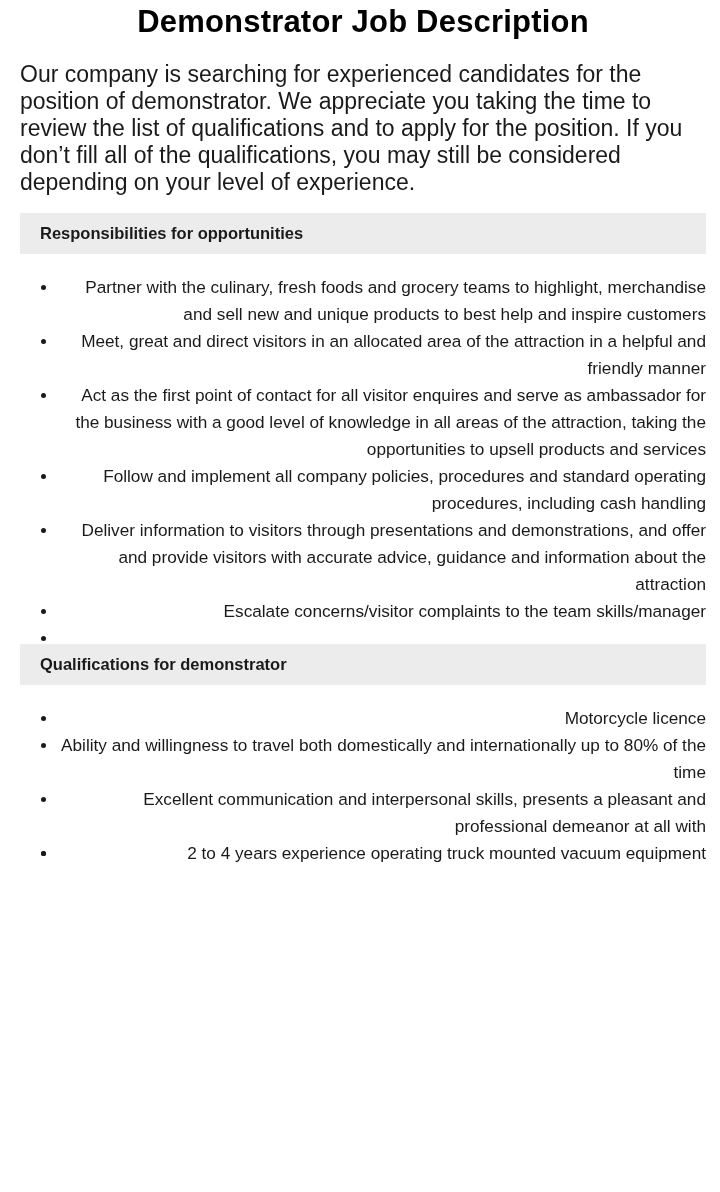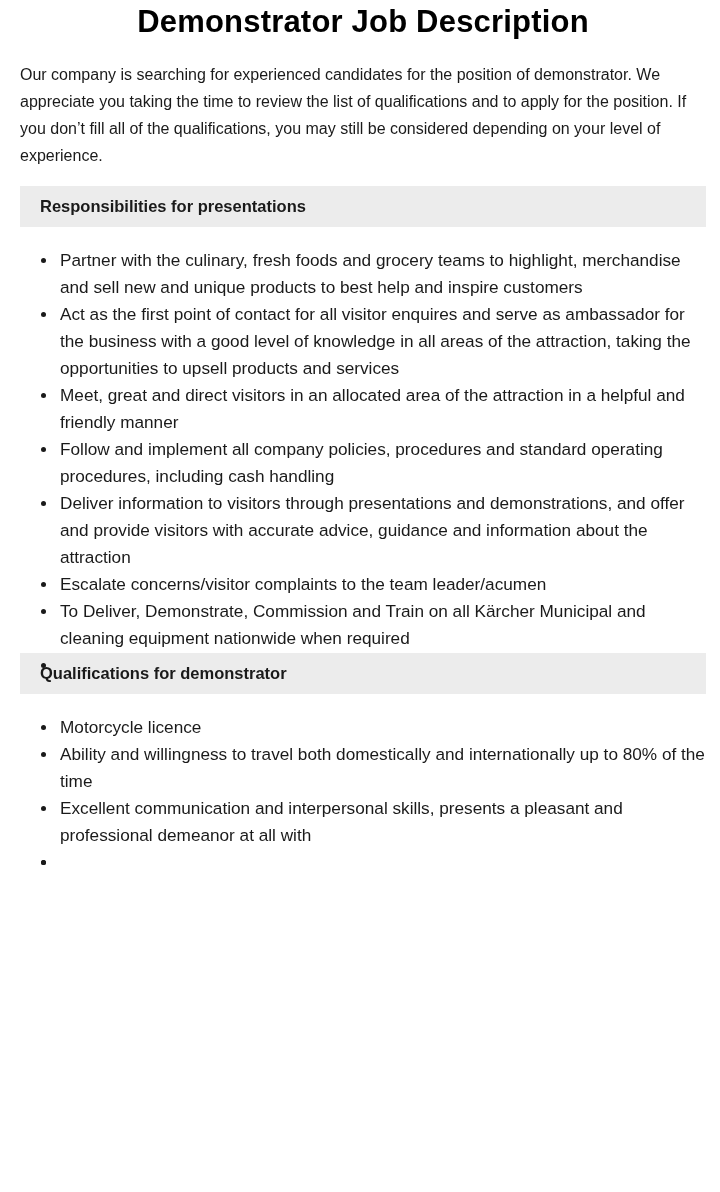--- a/index.html
+++ b/index.html
@@ -24,41 +24,42 @@
       padding-top: 2px;
       text-align: center;
       font-size: 31px;
       font-weight: bold;
       line-height: 40px;
       letter-spacing: 0.2px;
       color: #000000;
     }
     .intro {
       margin: 19px 0 0 0;
-      font-size: 16px;
+      font-size: 23px;
       line-height: 27px;
       color: #1a1a1a;
     }
     .section-header {
       margin-top: 17px;
       background: #ececec;
       height: 41px;
       line-height: 41px;
       padding-left: 20px;
       font-size: 16.5px;
       font-weight: bold;
       color: #1a1a1a;
     }
     .section-header.qual {
-      margin-top: 1px;
+      margin-top: 19px;
     }
     ul.bullets {
       margin: 20px 0 0 0;
       padding: 0 0 0 40px;
       list-style: none;
+      text-align: right;
     }
     ul.bullets li {
       position: relative;
       font-size: 17.2px;
       line-height: 27px;
       color: #1a1a1a;
     }
     ul.bullets li .dot {
       position: absolute;
       left: -19px;
@@ -69,33 +70,32 @@
       background: #1a1a1a;
     }
   </style>
 </head>
 <body>
 
 <div class="page">
   <h1 class="page-title">Demonstrator Job Description</h1>
   <p class="intro">Our company is searching for experienced candidates for the position of demonstrator. We appreciate you taking the time to review the list of qualifications and to apply for the position. If you don’t fill all of the qualifications, you may still be considered depending on your level of experience.</p>
 
-  <div class="section-header">Responsibilities for presentations</div>
+  <div class="section-header">Responsibilities for opportunities</div>
   <ul class="bullets">
     <li><span class="dot"></span><span>Partner with the culinary, fresh foods and grocery teams to highlight, merchandise and sell new and unique products to best help and inspire customers</span></li>
+    <li><span class="dot"></span><span>Meet, great and direct visitors in an allocated area of the attraction in a helpful and friendly manner</span></li>
     <li><span class="dot"></span><span>Act as the first point of contact for all visitor enquires and serve as ambassador for the business with a good level of knowledge in all areas of the attraction, taking the opportunities to upsell products and services</span></li>
-    <li><span class="dot"></span><span>Meet, great and direct visitors in an allocated area of the attraction in a helpful and friendly manner</span></li>
     <li><span class="dot"></span><span>Follow and implement all company policies, procedures and standard operating procedures, including cash handling</span></li>
     <li><span class="dot"></span><span>Deliver information to visitors through presentations and demonstrations, and offer and provide visitors with accurate advice, guidance and information about the attraction</span></li>
-    <li><span class="dot"></span><span>Escalate concerns/visitor complaints to the team leader/acumen</span></li>
-    <li><span class="dot"></span><span>To Deliver, Demonstrate, Commission and Train on all Kärcher Municipal and cleaning equipment nationwide when required</span></li>
+    <li><span class="dot"></span><span>Escalate concerns/visitor complaints to the team skills/manager</span></li>
     <li><span class="dot"></span></li>
   </ul>
 
   <div class="section-header qual">Qualifications for demonstrator</div>
   <ul class="bullets">
     <li><span class="dot"></span><span>Motorcycle licence</span></li>
     <li><span class="dot"></span><span>Ability and willingness to travel both domestically and internationally up to 80% of the time</span></li>
     <li><span class="dot"></span><span>Excellent communication and interpersonal skills, presents a pleasant and professional demeanor at all with</span></li>
     <li><span class="dot"></span></li>
-    <li><span class="dot"></span></li>
+    <li><span class="dot"></span><span>2 to 4 years experience operating truck mounted vacuum equipment</span></li>
   </ul>
 </div>
 
 </body></html>

